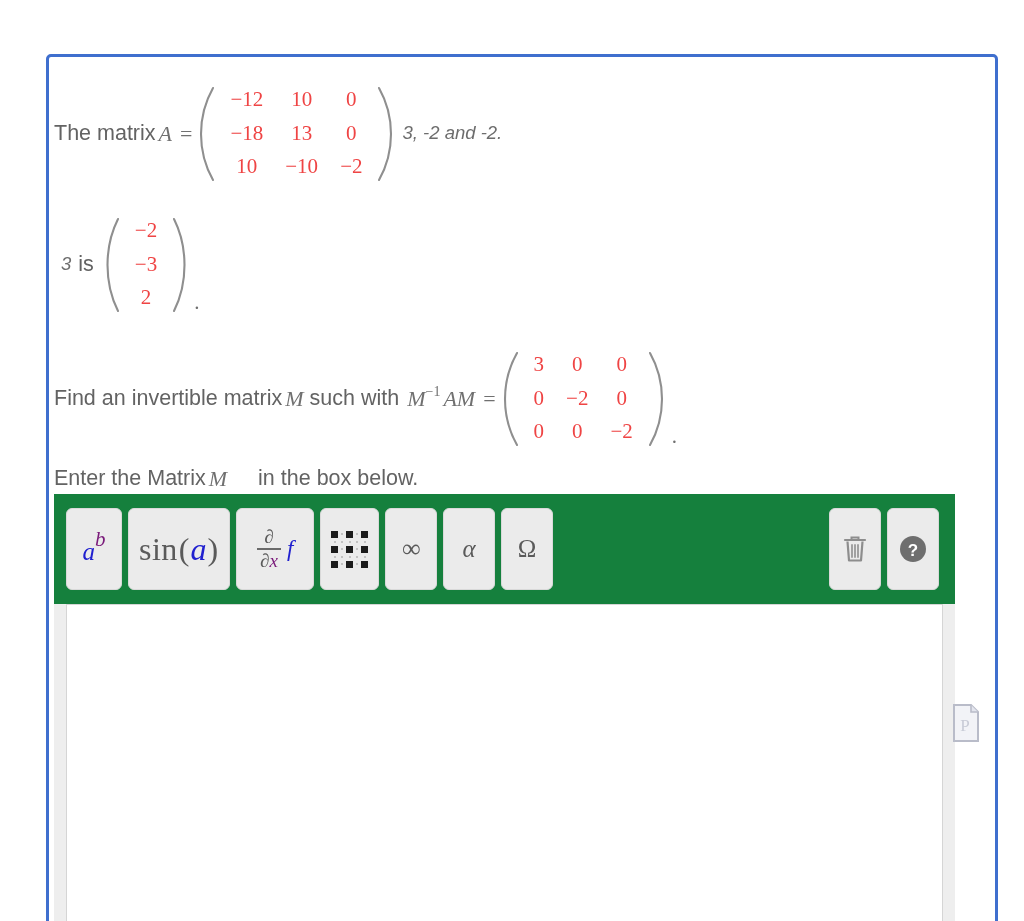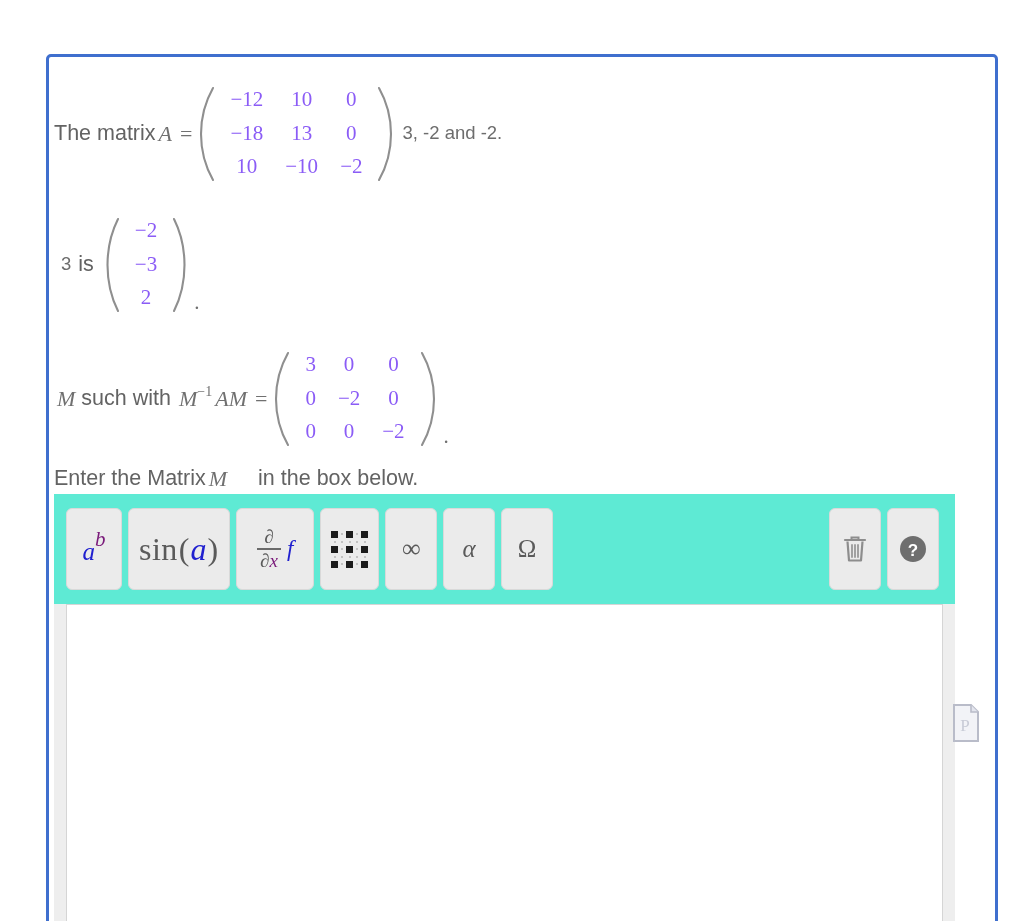--- a/index.html
+++ b/index.html
@@ -77,20 +77,21 @@
     vertical-align: super;
     position: relative;
     top: -7px;
     letter-spacing: 0px;
   }
 
   .num-small {
     font-family: "Liberation Sans", sans-serif;
     font-size: 18.5px;
     color: #6d6d6d;
+    font-style: italic;
   }
 
   .plain {
     color: #636363;
   }
 
   
   .matrix-wrap {
     display: inline-flex;
     align-items: center;
@@ -104,21 +105,21 @@
     color: #8a8a8a;
     font-weight: 300;
     line-height: 1;
   }
 
   .paren svg { display: block; }
 
   .matrix-grid {
     display: grid;
     font-family: "Liberation Serif", serif;
-    color: #8b5cf6;
+    color: #ef4444;
     font-size: 21px;
     text-align: center;
     padding: 0 4px;
   }
 
   .matrix-grid .cell {
     padding: 3px 11px;
     line-height: 1.32;
     white-space: nowrap;
   }
@@ -142,21 +143,21 @@
     box-sizing: border-box;
   }
 
   .toolbar {
     position: relative;
     height: 110px;
     padding: 14px 12px;
     box-sizing: border-box;
     display: flex;
     align-items: center;
-    background: #5eead4;
+    background: #15803d;
   }
 
   .tb-group-left {
     display: flex;
     align-items: center;
     gap: 6px;
   }
 
   .tb-group-right {
     position: absolute;
@@ -324,20 +325,21 @@
           <span class="paren">
             <svg class="icon-svg" width="16" height="96" viewBox="0 0 16 96" aria-hidden="true">
               <path d="M2 2 C10 18, 12.5 33, 12.5 48 C12.5 63, 10 78, 2 94" fill="none" stroke="#8f8f8f" stroke-width="2.1" stroke-linecap="round"></path>
             </svg>
           </span>
           <span class="trailing-dot">.</span>
         </span>
       </div>
 
       <div class="stmt-line" style="top: 291px;">
+        <span class="plain">Find an invertible matrix</span>
         <span class="mathit">M</span>
         <span class="plain" style="padding-left:3px;">such with</span>
         <span class="mathit" style="padding-left:8px; padding-right:0;">M</span>
         <span class="sup-inv">−1</span>
         <span class="mathit" style="padding-left:3px;">AM</span>
         <span class="eqsign">=</span>
 
         <span class="matrix-wrap">
           <span class="paren">
             <svg class="icon-svg" width="18" height="96" viewBox="0 0 18 96" aria-hidden="true">

